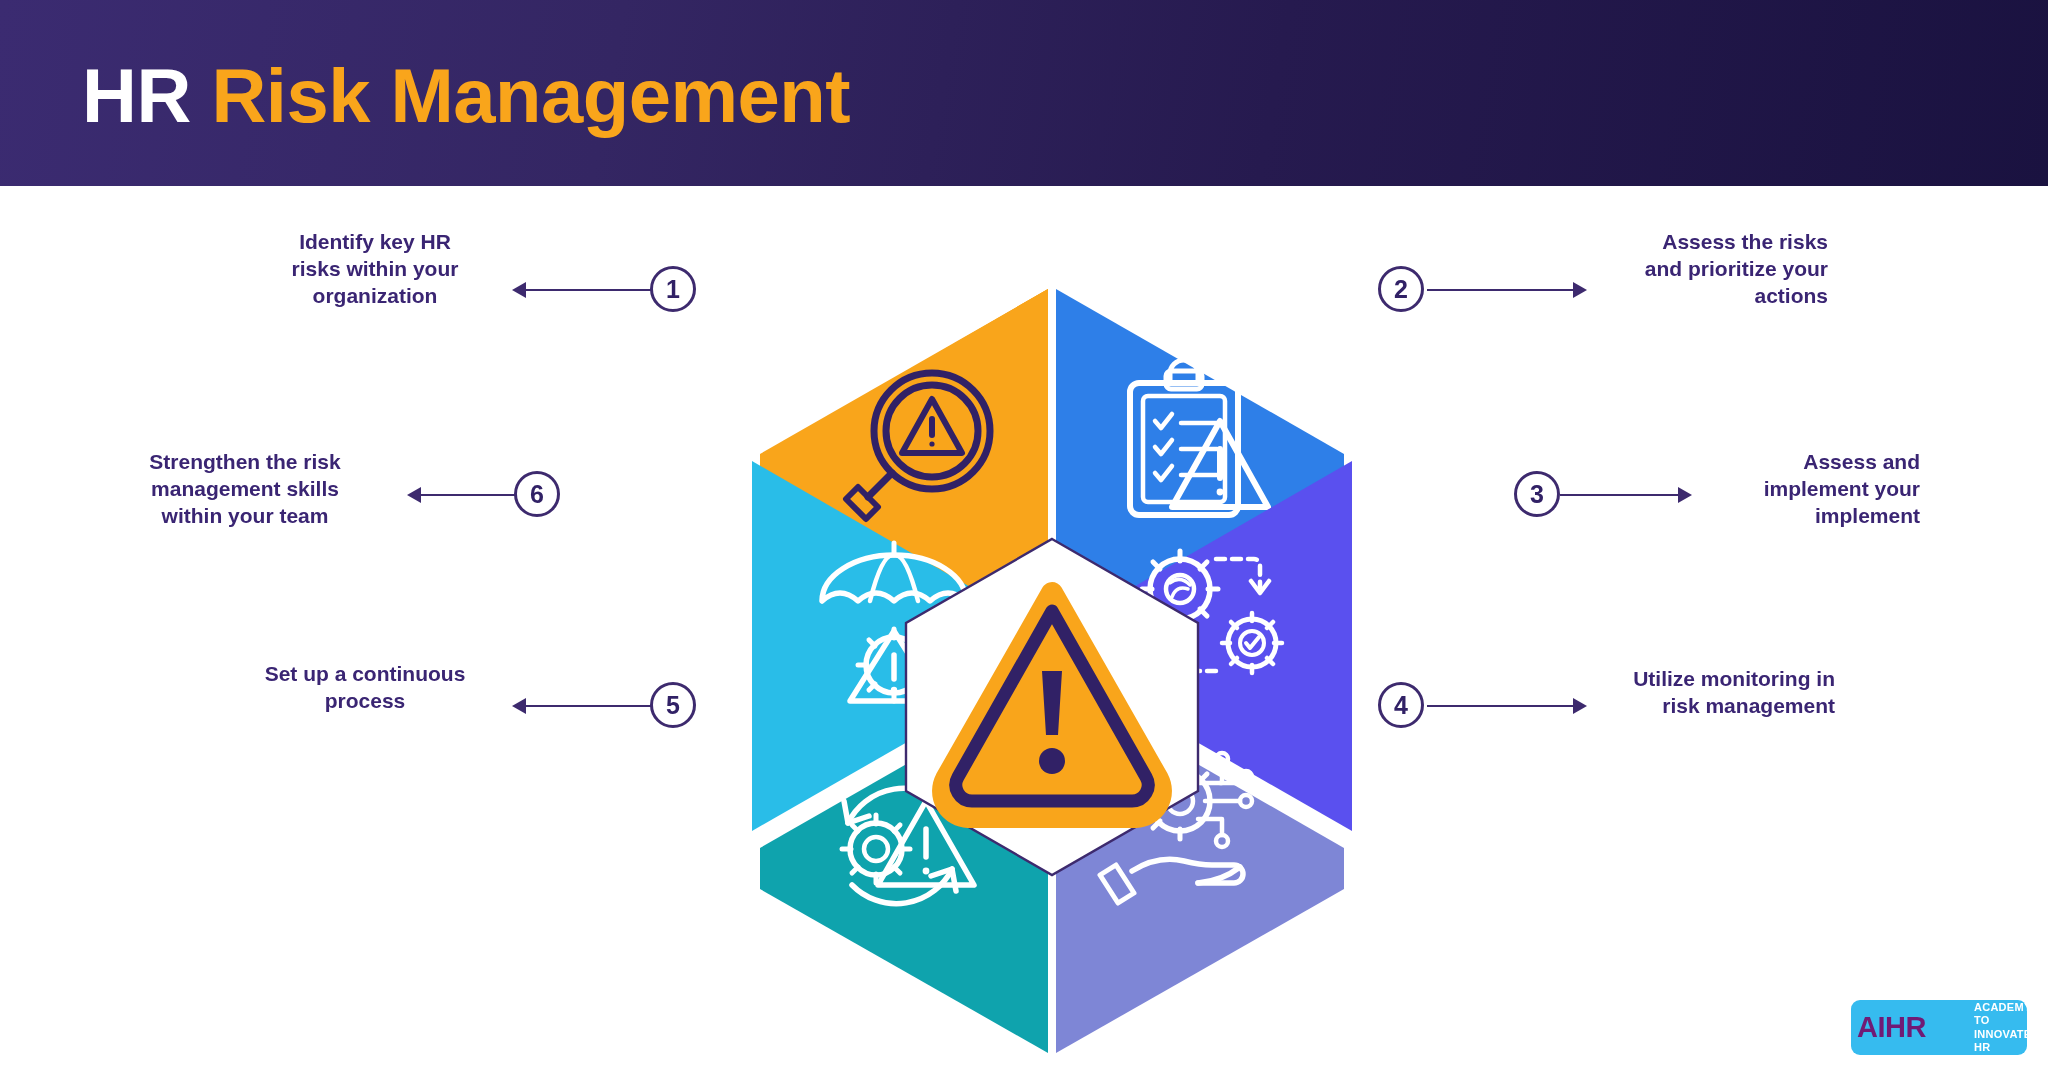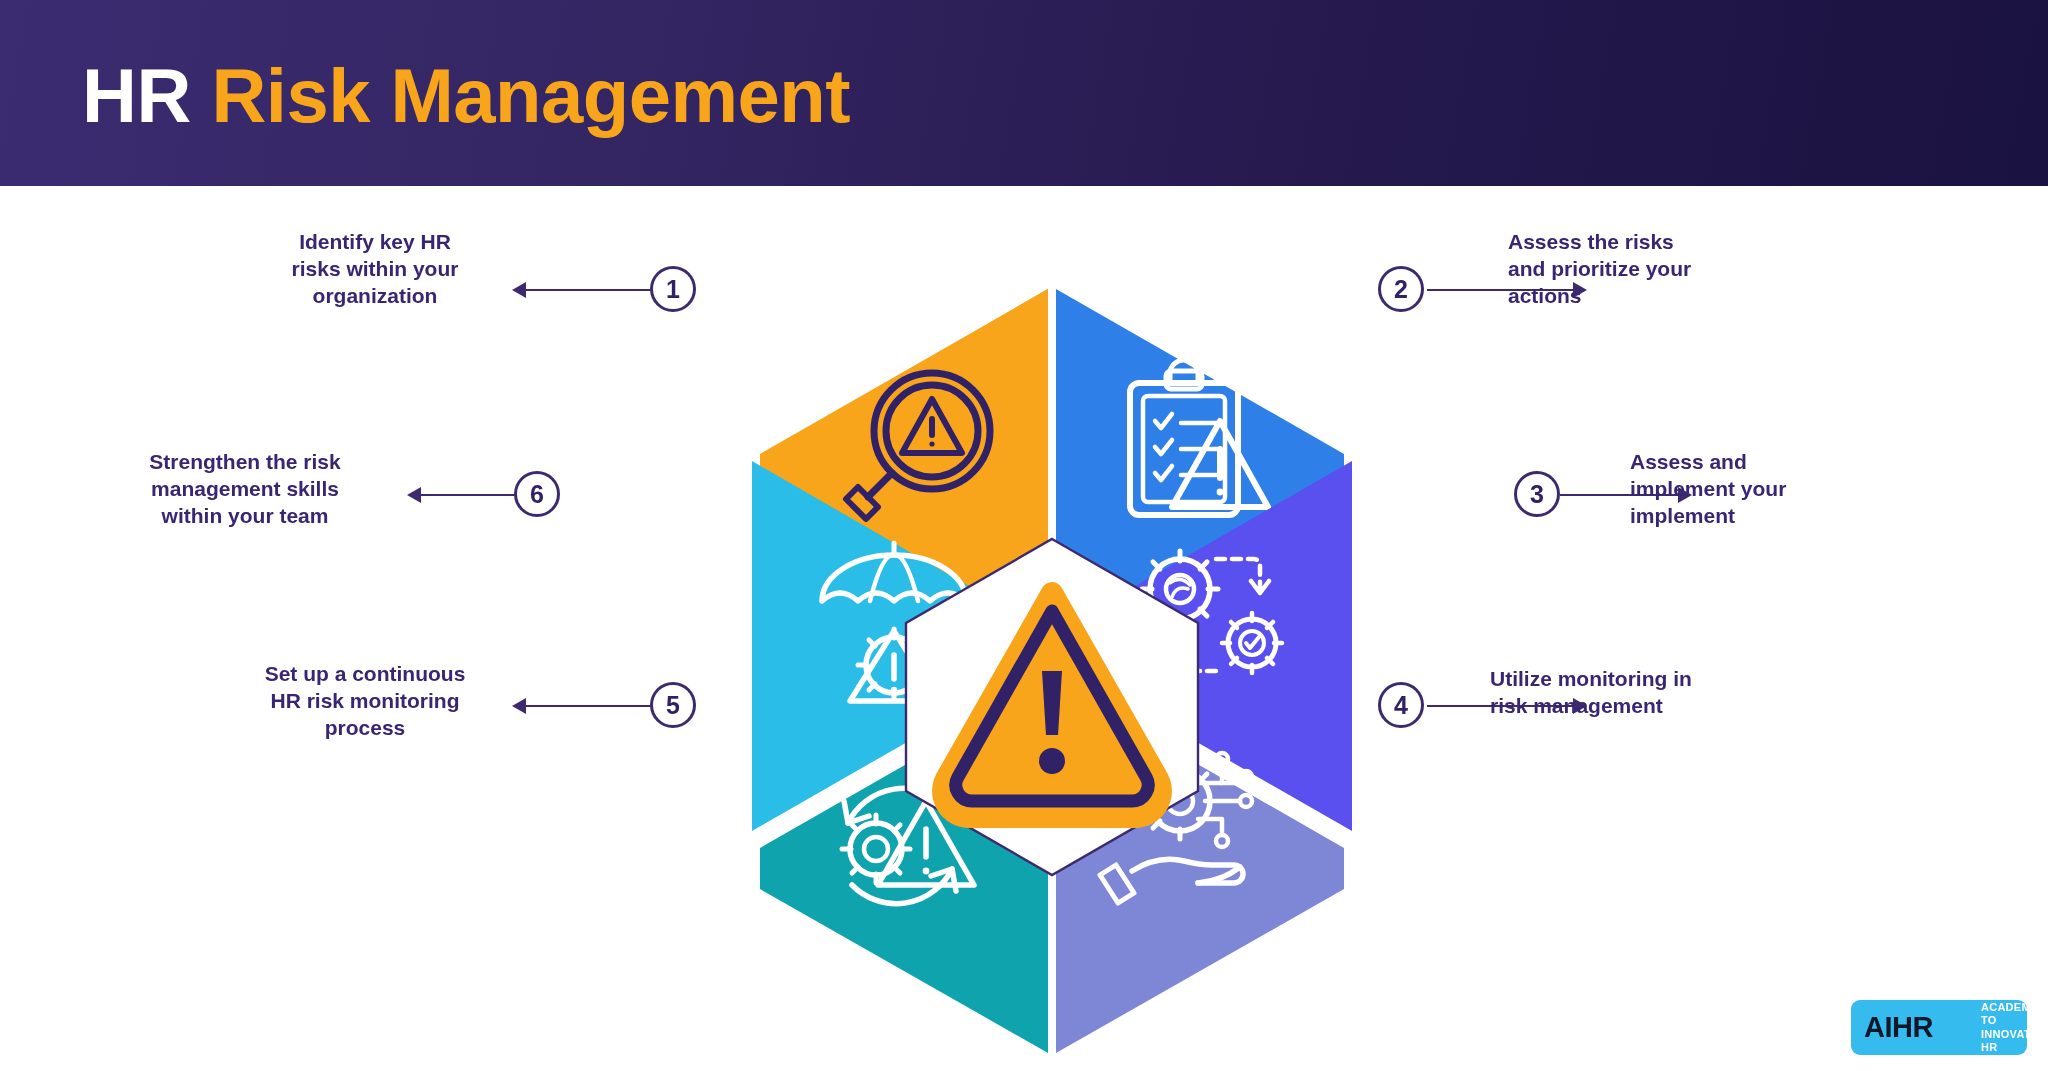--- a/index.html
+++ b/index.html
@@ -45,32 +45,32 @@
   .arrowhead{position:absolute;width:0;height:0;z-index:2;}
   .ah-left{border-top:8px solid transparent;border-bottom:8px solid transparent;border-right:14px solid #3d2a6e;}
   .ah-right{border-top:8px solid transparent;border-bottom:8px solid transparent;border-left:14px solid #3d2a6e;}
 
   
   .caption{
     position:absolute;color:#3a2573;
     font-size:21px;font-weight:bold;line-height:1.28;
     z-index:4;
   }
-  .cap-right{text-align:left;}
+  .cap-right{text-align:right;}
   .cap-left{text-align:center;}
 
   
   #logo{
     position:absolute;left:1851px;top:1000px;
     width:176px;height:55px;border-radius:9px;background:#36BBEF;
     display:flex;align-items:center;z-index:8;
   }
   #logo-mark{
-    color:#0f172a;font-size:29px;font-weight:bold;letter-spacing:-0.5px;
-    padding-left:13px;line-height:1;
+    color:#701a75;font-size:29px;font-weight:bold;letter-spacing:-0.5px;
+    padding-left:6px;line-height:1;
   }
   #logo-div{width:2px;height:30px;background:#ffffff;margin:0 9px;opacity:.95;}
   #logo-sub{
     color:#ffffff;font-size:11px;font-weight:bold;line-height:1.22;letter-spacing:.3px;margin-left:30px;
   }
 </style>
 </head>
 <body>
 
 <div id="header">
@@ -106,21 +106,20 @@
   </div>
 
   <div class="caption cap-left" style="left:80px;top:238px;width:330px;">
     <div>Strengthen the risk</div>
     <div>management skills</div>
     <div>within your team</div>
   </div>
 
   <div class="caption cap-left" style="left:195px;top:450px;width:340px;">
     <div>Set up a continuous</div>
-    <div>HR risk monitoring</div>
     <div>process</div>
   </div>
 
   <div class="caption cap-right" style="left:1508px;top:18px;width:320px;">
     <div>Assess the risks</div>
     <div>and prioritize your</div>
     <div>actions</div>
   </div>
 
   <div class="caption cap-right" style="left:1630px;top:238px;width:290px;">

